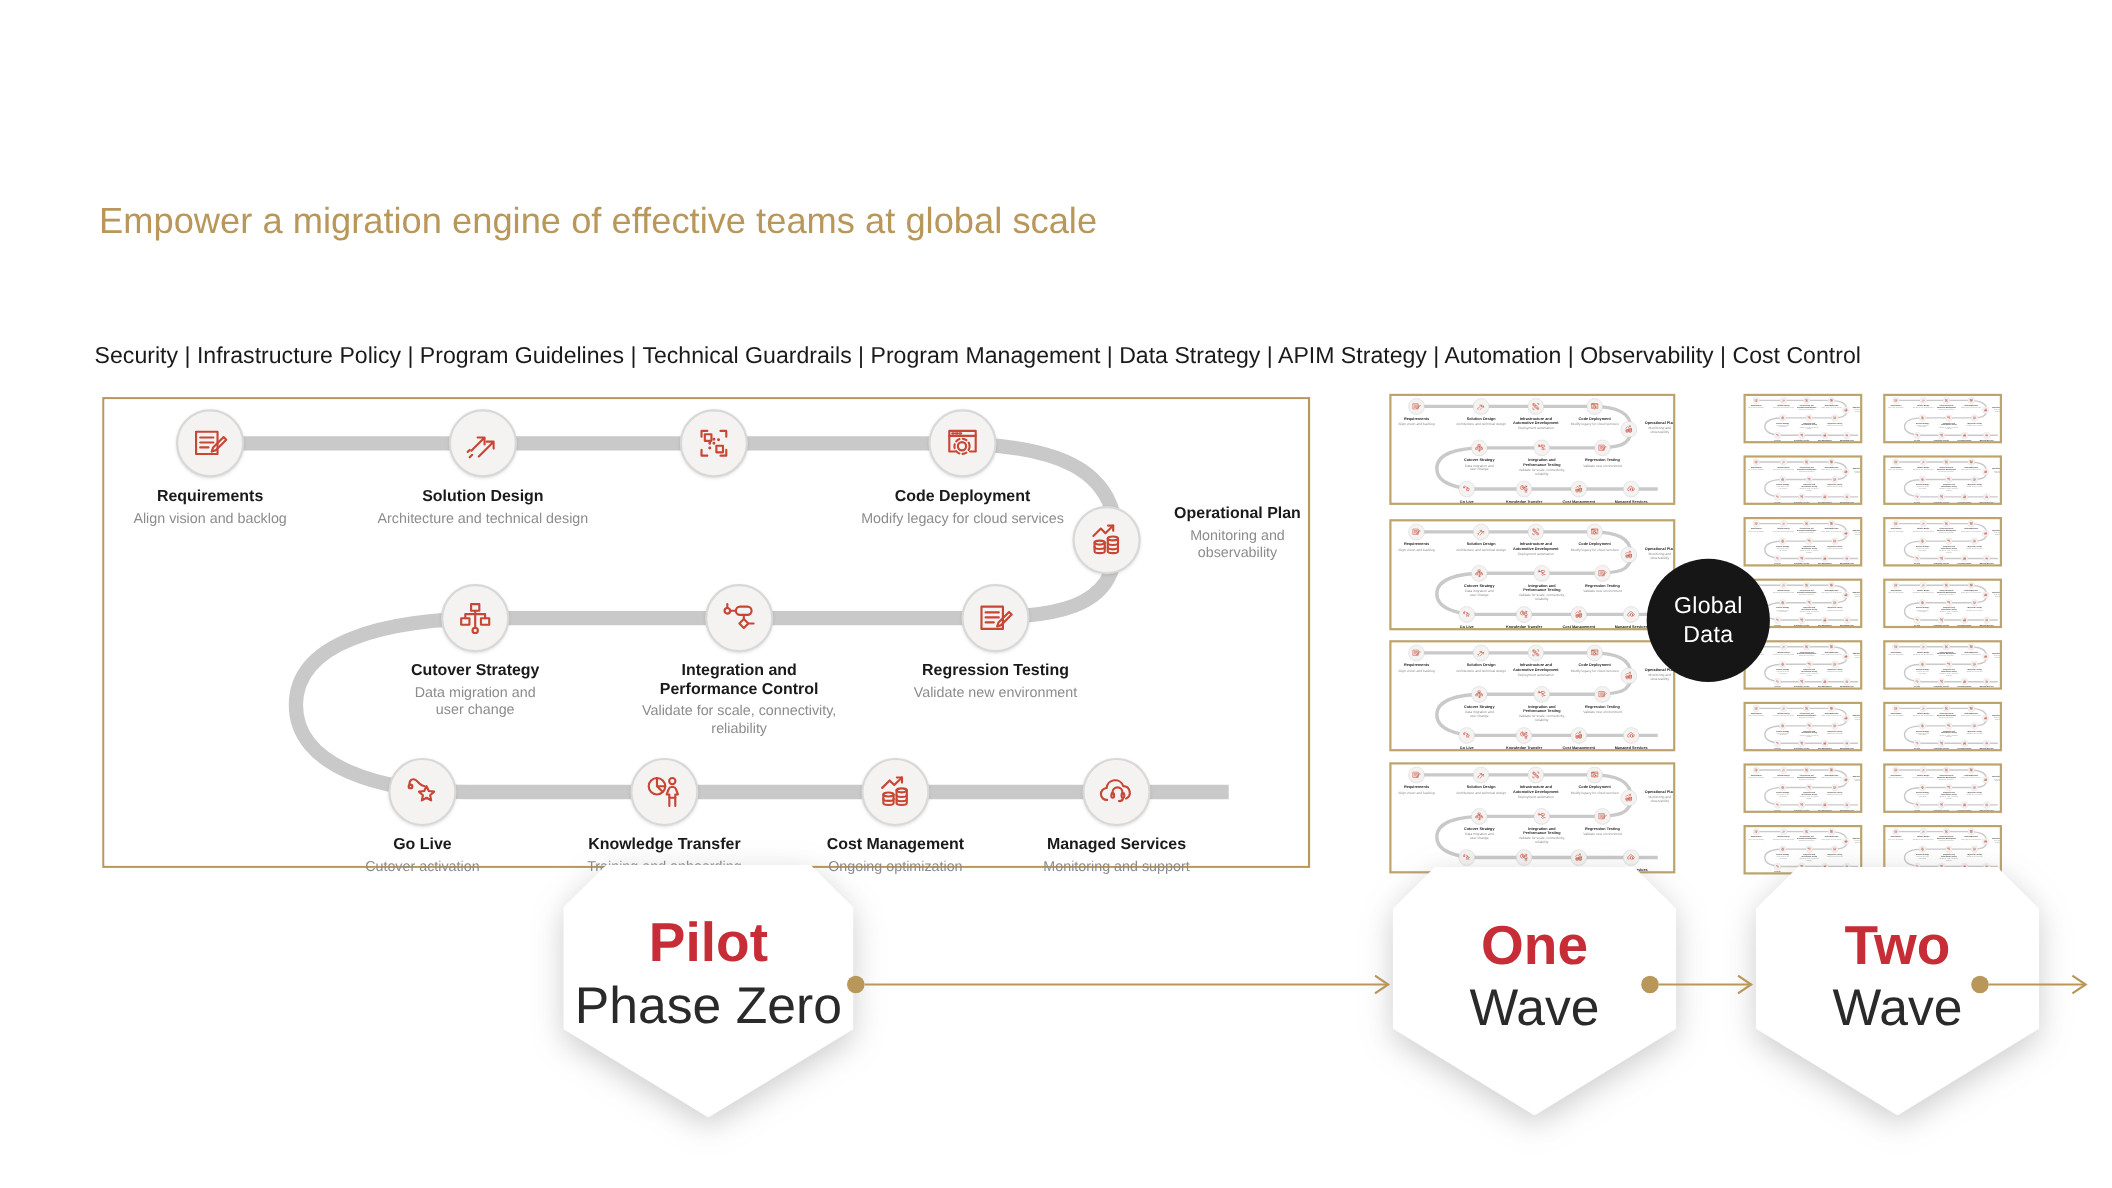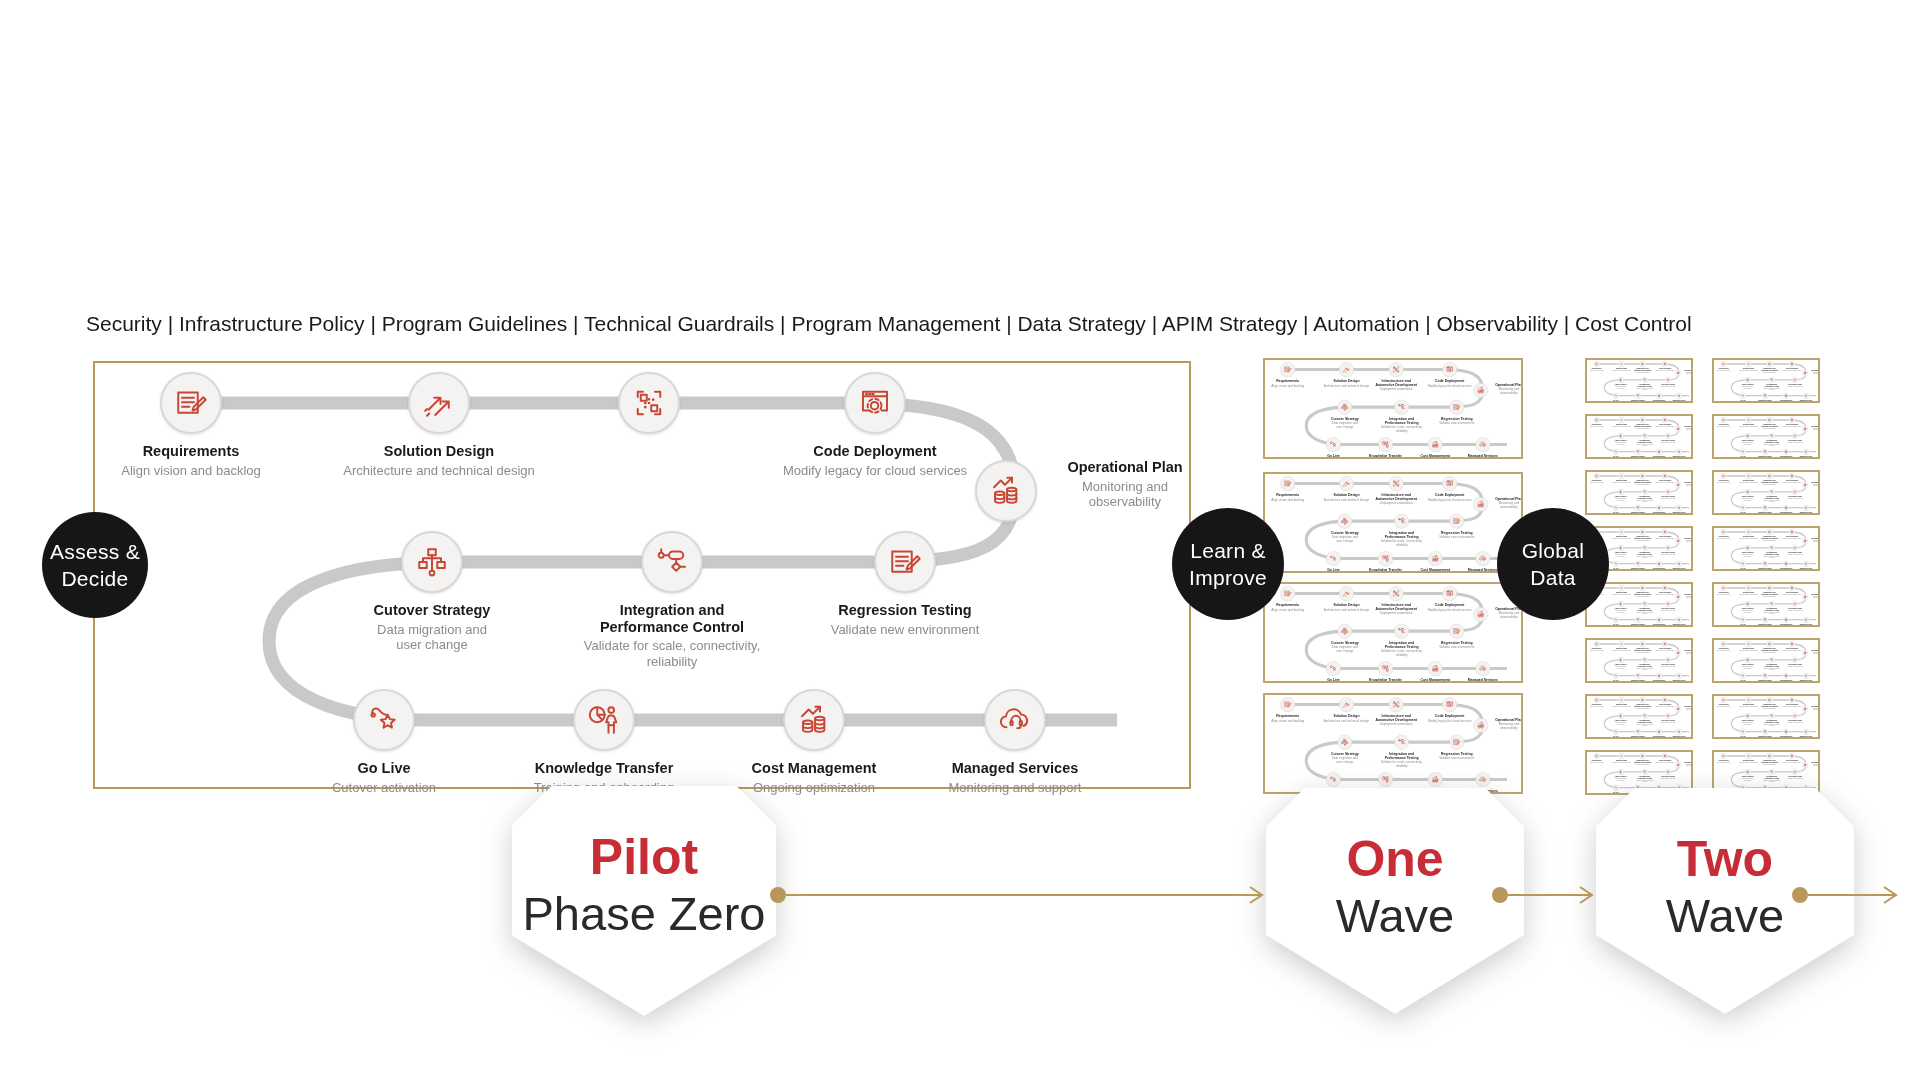--- a/index.html
+++ b/index.html
@@ -136,20 +136,21 @@
       <symbol id="i-cloud" viewBox="0 0 24 24">
         <path d="M6.3 16.8a3.6 3.6 0 01-.3-7.2 5.2 5.2 0 0110.1-1.2 4 4 0 011.7 7.6"></path>
         <path d="M9.6 13.2v-1a3 3 0 016 0v1"></path>
         <rect x="8.9" y="12.7" width="1.6" height="2.8" rx=".8"></rect>
         <rect x="15.1" y="12.7" width="1.6" height="2.8" rx=".8"></rect>
         <path d="M15.9 15.8c0 1.1-1.2 1.7-2.4 1.7"></path>
       </symbol>
     </defs>
   </svg>
 
+  <div class="page-subtitle">Empower a migration engine of effective teams at global scale</div>
   <div class="governance-line">Security | Infrastructure Policy | Program Guidelines | Technical Guardrails | Program Management | Data Strategy | APIM Strategy | Automation | Observability | Cost Control</div>
 
   <div id="main-box">
     <div id="diagram-content">
       <svg class="journey-path" width="1094" height="424" viewBox="0 0 1094 424">
         <path d="M96 40 L762 40 C868 40 920 64 920 128 C920 192 868 199 770 199 L355 199 C250 199 174 222 174 278 C174 334 250 357 330 357 L1022 357"></path>
       </svg>
 
     <div class="node" style="left: 65px; top: 9px;">
           <svg class="nicon">
@@ -1901,24 +1902,20 @@
         </div>
         <div class="nlabel" style="left: 609px; top: 397px;"><div class="n-title">Cost Management</div><div class="n-sub">Ongoing optimization</div></div>
         <div class="node" style="left: 889px; top: 326px;">
           <svg class="nicon">
             <use href="#i-cloud"></use>
           </svg>
         </div>
         <div class="nlabel" style="left: 810px; top: 397px;"><div class="n-title">Managed Services</div><div class="n-sub">Monitoring and support</div></div>
       </div>
     </div>
-    <div class="stage-circle" id="stage-0">Assess &amp;
-Decide</div>
-    <div class="stage-circle" id="stage-1">Learn &amp;
-Improve</div>
     <div class="stage-circle" id="stage-2">Global
 Data</div>
     <div class="badge" id="badge-0">
     <div class="badge-shape">
       <div class="badge-name">Pilot</div>
       <div class="badge-sub">Phase Zero</div>
     </div>
   </div>
     <div class="badge" id="badge-1">
     <div class="badge-shape">

